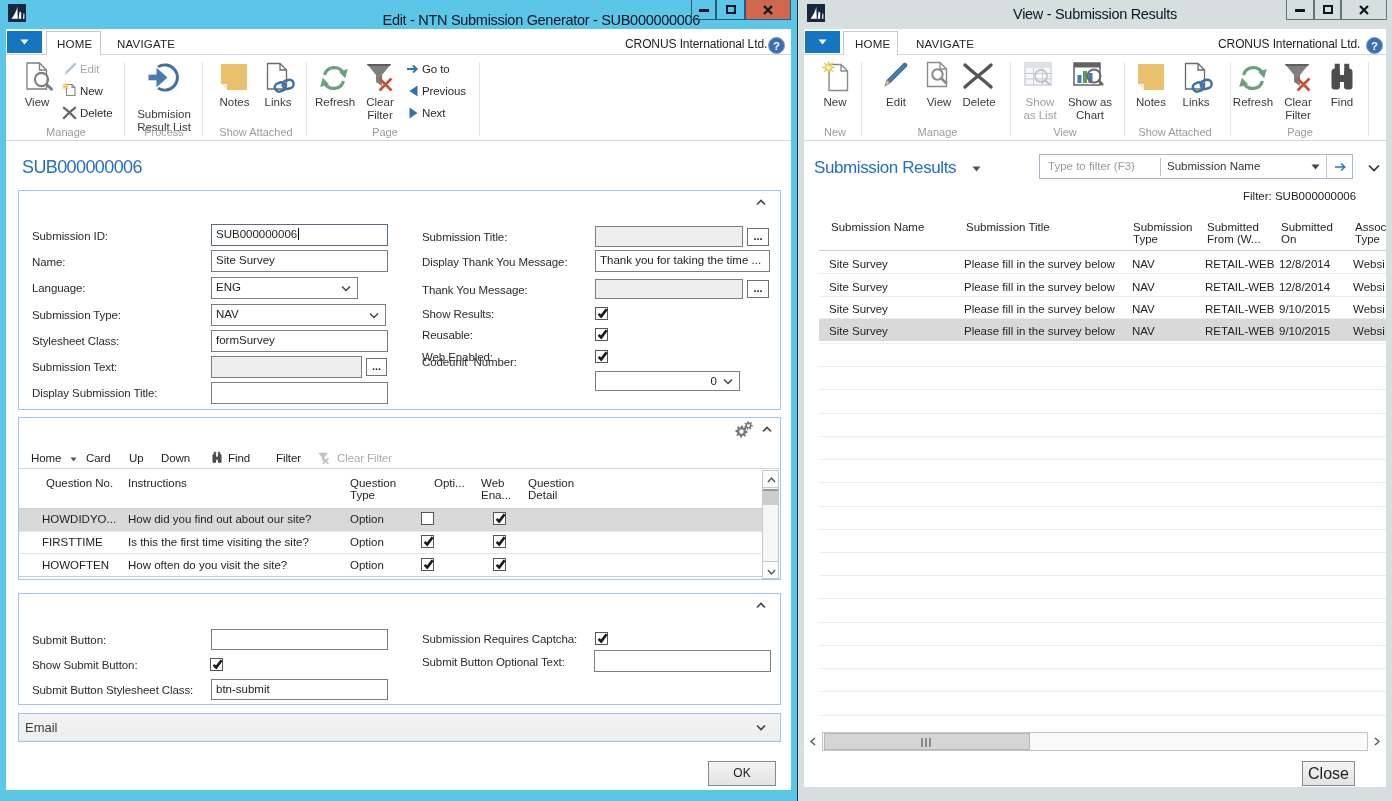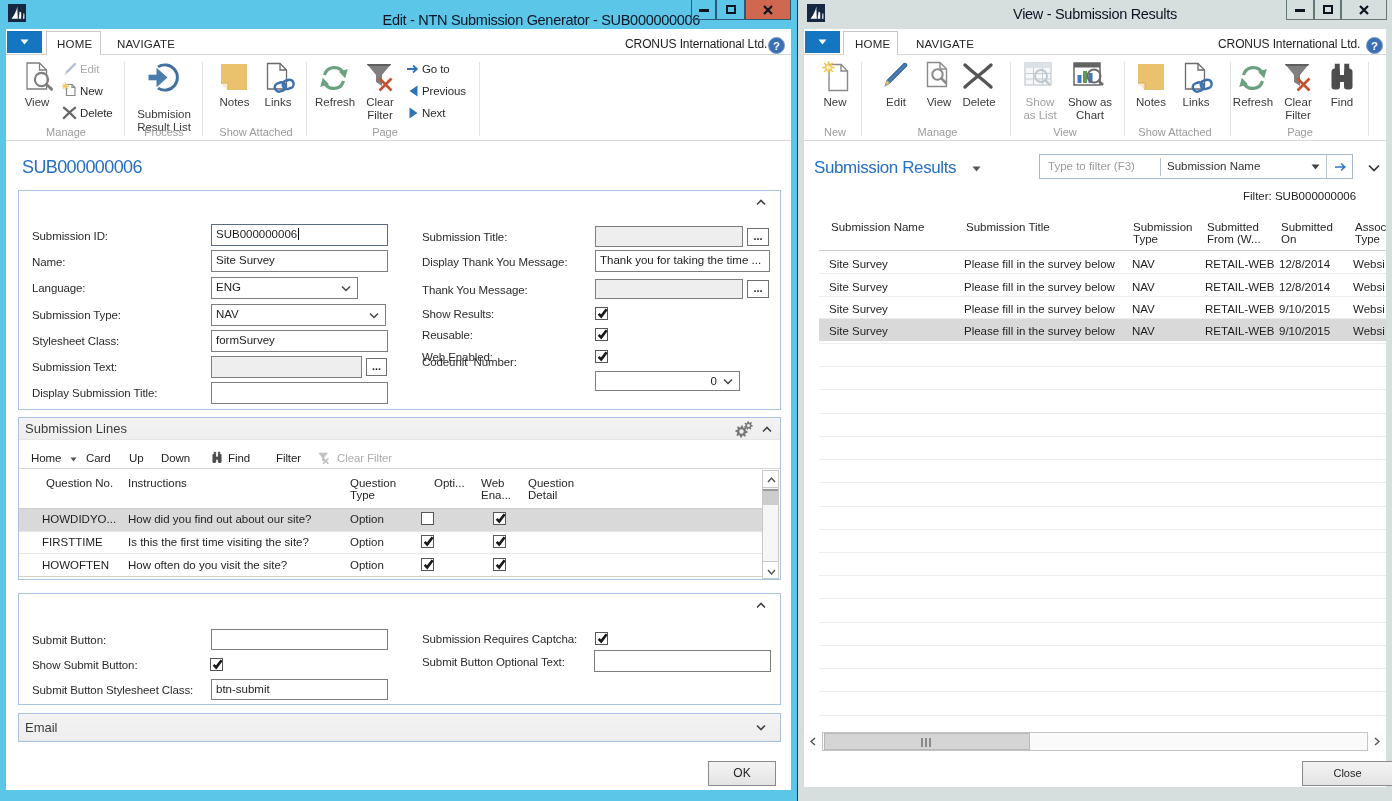--- a/index.html
+++ b/index.html
@@ -339,21 +339,20 @@
     <svg style="left:0px;top:-1px" width="13" height="13" viewBox="0 0 13 13">
       <path d="M2.6 6.8 L5.2 9.4 L10.6 2.2" stroke="#1a1a1a" stroke-width="2.6" fill="none"></path>
     </svg>
   </div>
 <div class="lbl" style="left:422px;top:356px">Codeunit&nbsp; Number:</div>
 <div class="inp" style="left:595px;top:371px;width:145px;height:20px;text-align:right;padding-right:22px">0<svg style="right:6px;top:6px" width="10" height="7" viewBox="0 0 10 7">
       <path d="M1 1.5 L5 5.5 L9 1.5" stroke="#444" stroke-width="1.5" fill="none"></path>
     </svg></div>
 
 <div class="sec" style="top:417px;height:163px">
-  <div class="sechead">Submission Lines</div>
   <svg style="right:26px;top:3px" width="19" height="17" viewBox="0 0 19 17">
       <path d="M12.7 10.5 L12.6 11.7 L10.6 12.2 L10.2 12.9 L10.9 14.9 L9.9 15.7 L8.2 14.6 L7.4 14.8 L6.5 16.7 L5.3 16.6 L4.8 14.6 L4.1 14.2 L2.1 14.9 L1.3 13.9 L2.4 12.2 L2.2 11.4 L0.3 10.5 L0.4 9.3 L2.4 8.8 L2.8 8.1 L2.1 6.1 L3.1 5.3 L4.8 6.4 L5.6 6.2 L6.5 4.3 L7.7 4.4 L8.2 6.4 L8.9 6.8 L10.9 6.1 L11.7 7.1 L10.6 8.8 L10.8 9.6 Z M8.7 10.5 A2.2 2.2 0 1 0 4.3 10.5 A2.2 2.2 0 1 0 8.7 10.5 Z" fill="#787878" fill-rule="evenodd"></path>
       <path d="M17.9 4.5 L17.8 5.5 L16.2 5.8 L15.8 6.4 L16.2 7.9 L15.4 8.5 L14.2 7.4 L13.5 7.5 L12.5 8.8 L11.6 8.5 L11.6 6.8 L11.2 6.4 L9.5 6.4 L9.2 5.5 L10.5 4.5 L10.6 3.8 L9.5 2.6 L10.1 1.8 L11.6 2.2 L12.2 1.8 L12.5 0.2 L13.5 0.1 L14.2 1.6 L14.8 1.8 L16.2 1.1 L16.9 1.8 L16.2 3.2 L16.4 3.8 Z M15.0 4.5 A1.5 1.5 0 1 0 12.0 4.5 A1.5 1.5 0 1 0 15.0 4.5 Z" fill="#787878" fill-rule="evenodd"></path>
     </svg>
   <svg style="right:8px;top:8px" width="10" height="7" viewBox="0 0 10 7">
       <path d="M1 5.5 L5 1.5 L9 5.5" stroke="#444" stroke-width="1.6" fill="none"></path>
     </svg>
 </div>
 
 <div class="lbl" style="left:31px;top:452px;color:#1e1e1e">Home</div>
@@ -561,13 +560,13 @@
   </div>
 <div class="a" style="left:1367px;top:732px;width:18px;height:19px;border-left:1px solid #c4c4c4;background:#fdfdfd">
     <svg style="left:6px;top:5px" width="6" height="9" viewBox="0 0 6 9">
       <path d="M1 1 L5 4.5 L1 8" stroke="#555" stroke-width="1.4" fill="none"></path>
     </svg>
   </div>
 <div class="a" style="left:824px;top:733px;width:206px;height:17px;background:#d5d5d5;border:1px solid #b8b8b8">
     <div class="a" style="left:96px;top:4px;width:2px;height:9px;background:#8a8a8a;box-shadow:4px 0 0 #8a8a8a,8px 0 0 #8a8a8a"></div>
   </div>
 
-<div class="a" style="left:1302px;top:761px;width:91px;height:25px;background:linear-gradient(#f4f4f4,#e3e3e3);border:1px solid #8a8a8a;text-align:center;font-size:11px;line-height:23px;color:#1e1e1e">Close</div>
+<div class="a" style="left:1302px;top:761px;width:53px;height:25px;background:linear-gradient(#f4f4f4,#e3e3e3);border:1px solid #8a8a8a;text-align:center;font-size:16px;line-height:23px;color:#1e1e1e">Close</div>
 
 </body></html>

